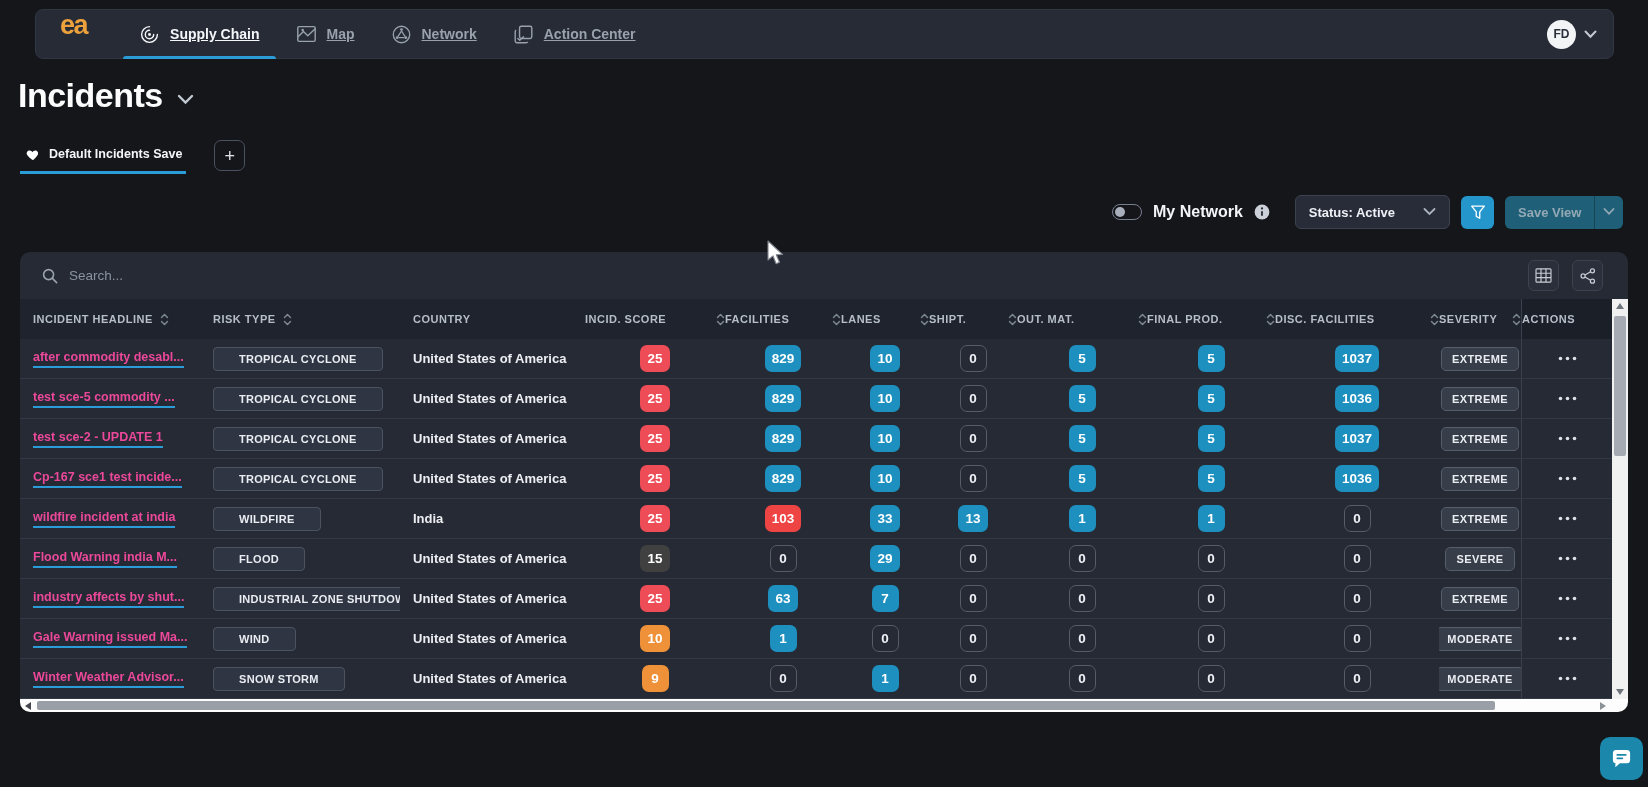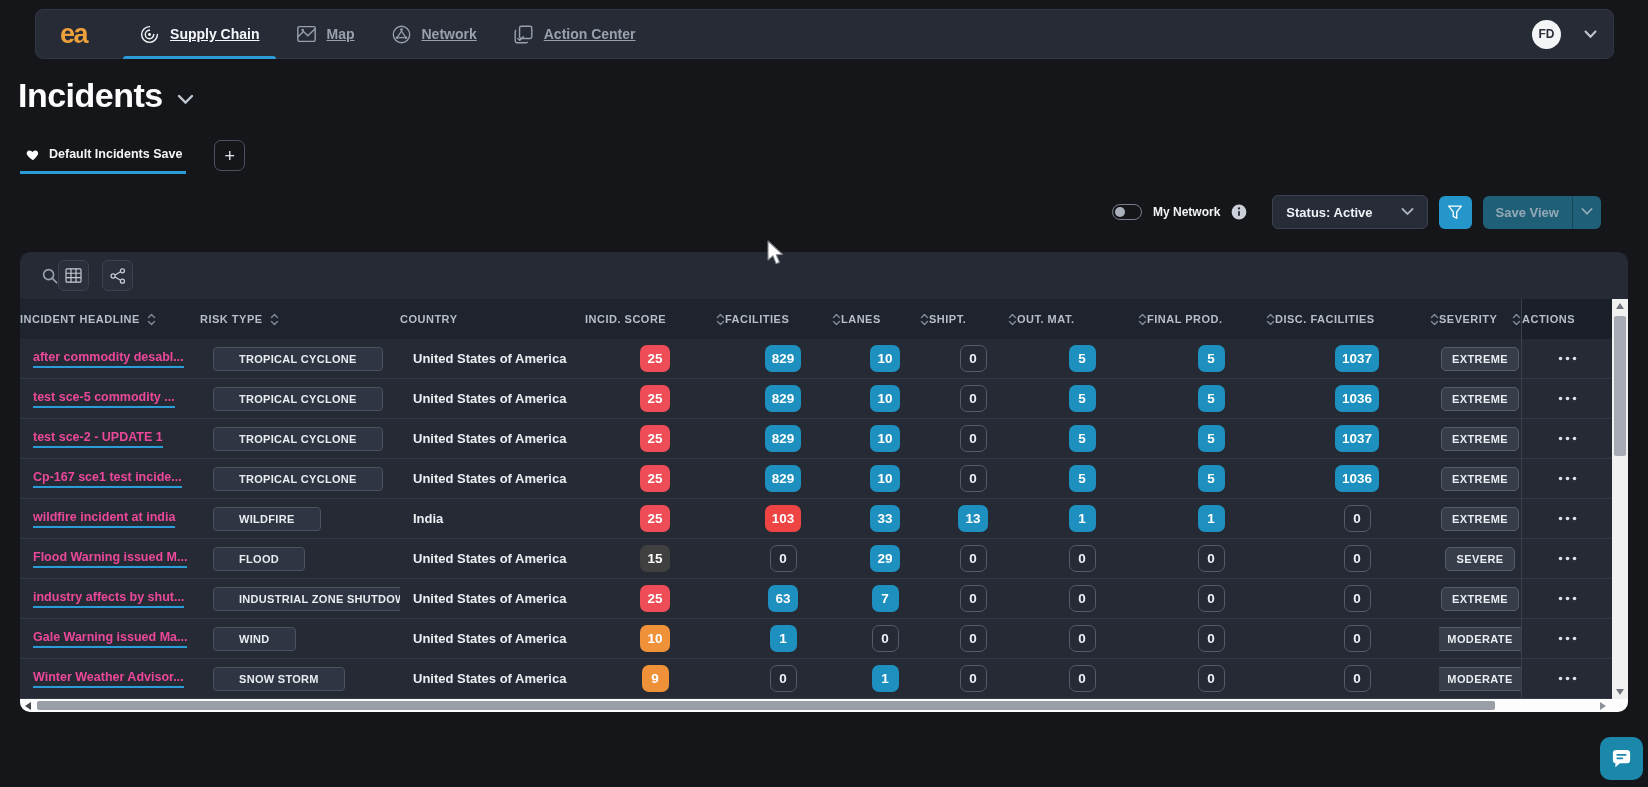--- a/index.html
+++ b/index.html
@@ -8,44 +8,44 @@
     background:#141619;
     font-family:"Liberation Sans", sans-serif;
     position:relative;
     color:#eceff3;
     --accent:#2b9cd8;
   }
   
   .topnav {
     position:absolute; left:35px; top:9px; width:1579px; height:50px;
     background:#262b36; border:1px solid #303644; border-radius:8px;
-    display:flex; align-items:center;
+    display:flex; 
   }
   .logo { margin-left:24px; font-size:27px; font-weight:800; letter-spacing:-1.5px; color:#eda13c; }
   .tabs { display:flex; height:100%; margin-left:34px; }
   .tab { position:relative; display:flex; align-items:center; gap:10px; padding:0 18px; cursor:pointer; color:#99a1ad; }
   .tab.active { color:#f4f6f9; }
   .tab.active::after { content:""; position:absolute; left:2px; right:2px; bottom:-1px; height:3px; background:var(--accent); border-radius:3px 3px 0 0; }
   .tab-ic { display:flex; }
   .tab-label { font-size:14px; font-weight:700; white-space:nowrap;text-decoration:underline; }
-  .user { margin-left:auto; margin-right:16px; display:flex; align-items:center; gap:23px; cursor:pointer; }
+  .user { margin-left:auto; margin-right:16px; display:flex; align-items:center; gap:8px; cursor:pointer; }
   .avatar { width:29px; height:29px; border-radius:50%; background:#f2f4f6; color:#2a2f3a; font-size:12px; font-weight:800; display:flex; align-items:center; justify-content:center; }
   
   .page-head { position:absolute; left:18px; top:76px; display:flex; align-items:center; gap:14px; }
   .page-title { font-size:34px; font-weight:800; color:#fdfdfe; letter-spacing:-.5px; }
   
   .views-row { position:absolute; left:20px; top:140px; display:flex; align-items:flex-start; }
   .view-tab { display:flex; align-items:center; gap:9px; padding:7px 4px 10px 6px; border-bottom:3px solid var(--accent); cursor:pointer; }
   .view-tab-label { font-size:12.5px; font-weight:700; color:#f4f6f9; white-space:nowrap; }
   .add-view { margin-left:28px; width:31px; height:31px; border-radius:7px; border:1px solid #4a5160; background:transparent; color:#dfe3e9; font-size:18px; font-weight:400; line-height:1; cursor:pointer; display:flex; align-items:center; justify-content:center; }
   
   .controls-row { position:absolute; left:1112px; top:195px; height:34px; display:flex; align-items:center; gap:11px; }
   .toggle { width:30px; height:16px; border:1.5px solid #767e8e; border-radius:9px; position:relative; cursor:pointer; flex:none; }
   .knob { position:absolute; left:2px; top:1.5px; width:10px; height:10px; border-radius:50%; background:#a9b0bc; }
-  .mynet-label { font-size:12px; font-weight:700; color:#f2f4f7; white-space:nowrap; }
+  .mynet-label { font-size:16px; font-weight:700; color:#f2f4f7; white-space:nowrap; }
   .select {
     height:34px; margin-left:14px; padding:0 13px; display:flex; align-items:center; gap:28px;
     background:#272c38; border:1px solid #3c424f; border-radius:6px; cursor:pointer;
   }
   .select-value { font-size:13px; font-weight:600; color:#eef1f5; white-space:nowrap; }
   .filter-btn { width:33px; height:33px; border:none; border-radius:6px; background:#2596cc; display:flex; align-items:center; justify-content:center; cursor:pointer; }
   .saveview { height:33px; display:flex; align-items:stretch; background:#1f6078; border-radius:6px; overflow:hidden; cursor:pointer; }
   .saveview-label { display:flex; align-items:center; padding:0 13px; font-size:13px; font-weight:700; color:#94a9b5; white-space:nowrap; }
   .saveview-div { width:1px; background:rgba(0,0,0,.28); }
   .saveview-caret { width:28px; display:flex; align-items:center; justify-content:center; }
@@ -57,21 +57,21 @@
   .sq-btn { width:31px; height:31px; border:1px solid #3c434f; border-radius:6px; background:#2a2f3b; display:flex; align-items:center; justify-content:center; cursor:pointer; margin-right:13px; }
   .sq-btn:last-child { margin-right:25px; }
   .table-zone { position:absolute; left:0; right:16px; top:47px; bottom:13px; overflow:hidden; }
   .trow, .thead {
     display:grid;
     grid-template-columns:180px 200px 185px 140px 116px 88px 88px 130px 128px 164px 82px 91px;
     align-items:center; height:40px;
   }
   .thead { background:#1f232d; }
   .th { display:flex; align-items:center; gap:7px; font-size:11px; font-weight:700; letter-spacing:.5px; color:#b6bec9; white-space:nowrap; overflow:hidden; }
-  .th.left { justify-content:flex-start; }
+  .th.left { justify-content:flex-start; padding-left:13px; }
   .th.center { justify-content:space-between; }
   .th-actions { background:#1b1f28; height:100%; border-left:1px solid #3a404c; }
   .trow { border-bottom:1px solid #333946; }
   .cell { display:flex; align-items:center; overflow:hidden; }
   .cell.left { padding-left:13px; }
   .cell.center { justify-content:center; }
   .cell-actions { height:100%; border-left:1px solid #3a404c; justify-content:center; }
   .headline { font-size:12.5px; font-weight:700; color:#ec4899; border-bottom:2px solid var(--accent); padding-bottom:2px; white-space:nowrap; cursor:pointer; }
   .risk-tag { border:1px solid #4b5260; background:#2f3542; border-radius:4px; padding:5px 25px; font-size:11px; font-weight:700; letter-spacing:.3px; color:#e9ecf1; white-space:nowrap; }
   .country { font-size:13px; font-weight:600; color:#eceef2; white-space:nowrap; }
@@ -213,20 +213,21 @@
 </div>
 
 <section class="card">
   <div class="search-row">
     <span style="display:flex;">
       <svg width="16" height="16" viewBox="0 0 16 16" fill="none" stroke="#9aa2ae" stroke-width="1.6">
           <circle cx="6.6" cy="6.6" r="5"></circle>
           <path d="M10.4 10.4 L14.6 14.6" stroke-linecap="round"></path>
         </svg>
     </span>
+    <input class="search-input" type="text" placeholder="Search..." style="">
     <button class="sq-btn">
       <span style="display:flex;">
         <svg width="17" height="15" viewBox="0 0 20 18" fill="none" stroke="#c7ccd4" stroke-width="1.4">
             <rect x="1" y="1" width="18" height="16" rx="1.2"></rect>
             <path d="M1 6.3 H19 M1 11.6 H19 M7 1 V17 M13 1 V17"></path>
           </svg>
       </span>
     </button>
     <button class="sq-btn">
       <span style="display:flex;">
@@ -565,21 +566,21 @@
                   <circle cx="2.5" cy="2.5" r="1.8" fill="#dde1e7"></circle>
                   <circle cx="9.5" cy="2.5" r="1.8" fill="#dde1e7"></circle>
                   <circle cx="16.5" cy="2.5" r="1.8" fill="#dde1e7"></circle>
                 </svg>
               </span>
             </button>
           </div>
         </div>
         <div class="trow">
           <div class="cell left">
-            <span class="headline">Flood Warning issued M...</span>
+            <span class="headline">Flood Warning india M...</span>
           </div>
           <div class="cell left">
             <span class="risk-tag">FLOOD</span>
           </div>
           <div class="cell left">
             <span class="country">United States of America</span>
           </div>
           <div class="cell center">
             <span class="badge" style="background: #404040;">15</span>
           </div>

